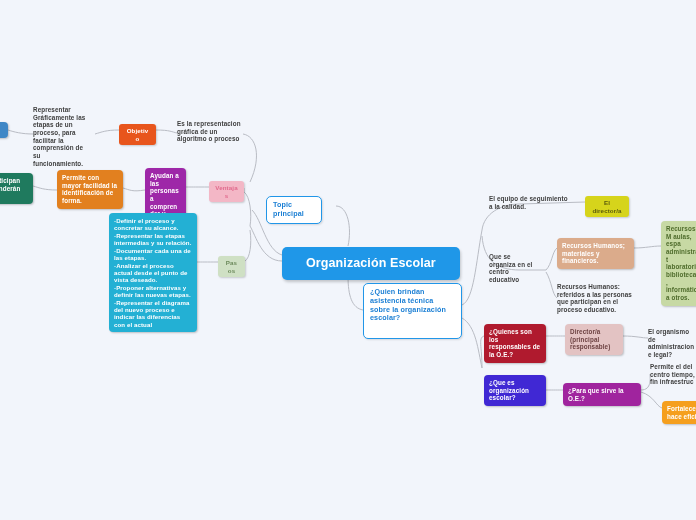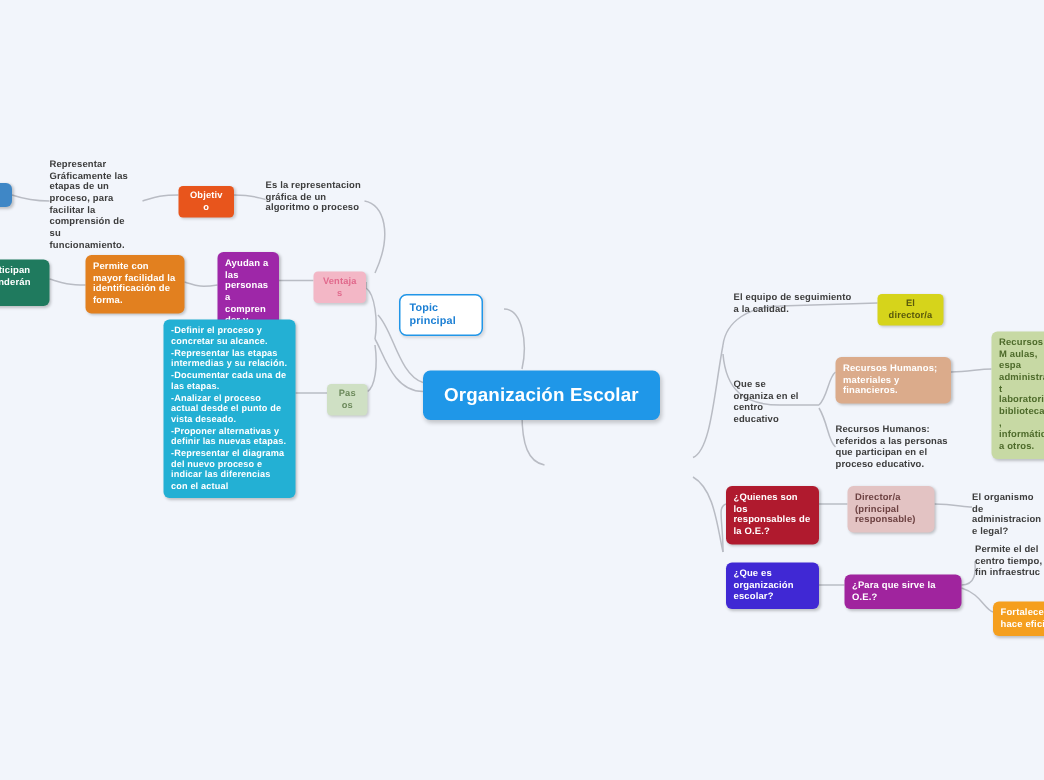--- a/index.html
+++ b/index.html
@@ -63,21 +63,21 @@
     font-weight: bold;
     padding: 3px 6px;
     text-align: center;
     box-shadow: 1px 1px 2px rgba(0,0,0,0.18);
   }
   .root {
     background: #1f97e8;
     color: #fff;
     font-weight: bold;
     border-radius: 5px;
-    padding: 9px 14px;
+    padding: 9px 24px;
     font-size: 12.5px;
     box-shadow: 1px 2px 3px rgba(0,0,0,0.2);
     text-align: right;
   }
 </style>
 </head>
 <body>
 
 <div id="canvas" style="width: 696px; height: 520px; background: rgb(242, 245, 251);">
 
@@ -119,20 +119,21 @@
       <path d="M623 336 C 636 336, 642 338, 648 338"></path>
       <path d="M546 390 C 554 390, 558 390, 563 390"></path>
       <path d="M641 390 C 652 390, 650 378, 650 374"></path>
       <path d="M641 392 C 654 396, 656 406, 662 408"></path>
     </g>
   </svg>
 
   <div class="node root" id="root-node" style="left:282px; top:247px;">Organización Escolar</div>
 
 <div class="node outlined" style="left: 266px; top: 196px; width: 56px; min-height: 19px; font-size: 7.2px; border-color: rgb(33, 150, 232); color: rgb(27, 127, 212);">Topic principal</div>
+    <div class="node outlined" style="left: 363px; top: 283px; width: 99px; min-height: 56px; font-size: 7.2px; border-color: rgb(33, 150, 232); color: rgb(27, 127, 212);">¿Quien brindan asistencia técnica sobre la organización escolar?</div>
     <div class="node pill" style="left: 119px; top: 124px; width: 37px; min-height: 12px; font-size: 6.2px; background: rgb(232, 85, 28); color: rgb(255, 255, 255);">Objetivo</div>
     <div class="node pill" style="left: 209px; top: 181px; width: 35px; min-height: 12px; font-size: 6.2px; background: rgb(243, 183, 198); color: rgb(225, 106, 141);">Ventajas</div>
     <div class="node pill" style="left: 218px; top: 256px; width: 27px; min-height: 12px; font-size: 6.2px; background: rgb(207, 224, 196); color: rgb(109, 138, 92);">Pasos</div>
     <div class="node pill" style="left: 585px; top: 196px; width: 44px; min-height: 12px; font-size: 6.2px; background: rgb(214, 212, 27); color: rgb(90, 90, 12);">El director/a</div>
     <div class="node plain" style="left: 33px; top: 106px; width: 58px; min-height: 52px; font-size: 6.3px;">Representar Gráficamente las etapas de un proceso, para facilitar la comprensión de su funcionamiento.</div>
     <div class="node plain" style="left: 177px; top: 120px; width: 66px; min-height: 28px; font-size: 6.3px;">Es la representacion gráfica de un algoritmo o proceso</div>
     <div class="node filled" style="left: 57px; top: 170px; width: 66px; min-height: 34px; font-size: 6.3px; background: rgb(226, 128, 31);">Permite con mayor facilidad la identificación de forma.</div>
     <div class="node filled" style="left: 145px; top: 168px; width: 41px; min-height: 39px; font-size: 6.3px; background: rgb(158, 39, 168);">Ayudan a las personas a comprender y entender.</div>
     <div class="node filled" style="left: 109px; top: 213px; width: 88px; min-height: 99px; font-size: 6.1px; background: rgb(35, 176, 212);">-Definir el proceso y concretar su alcance.
 -Representar las etapas intermedias y su relación.

